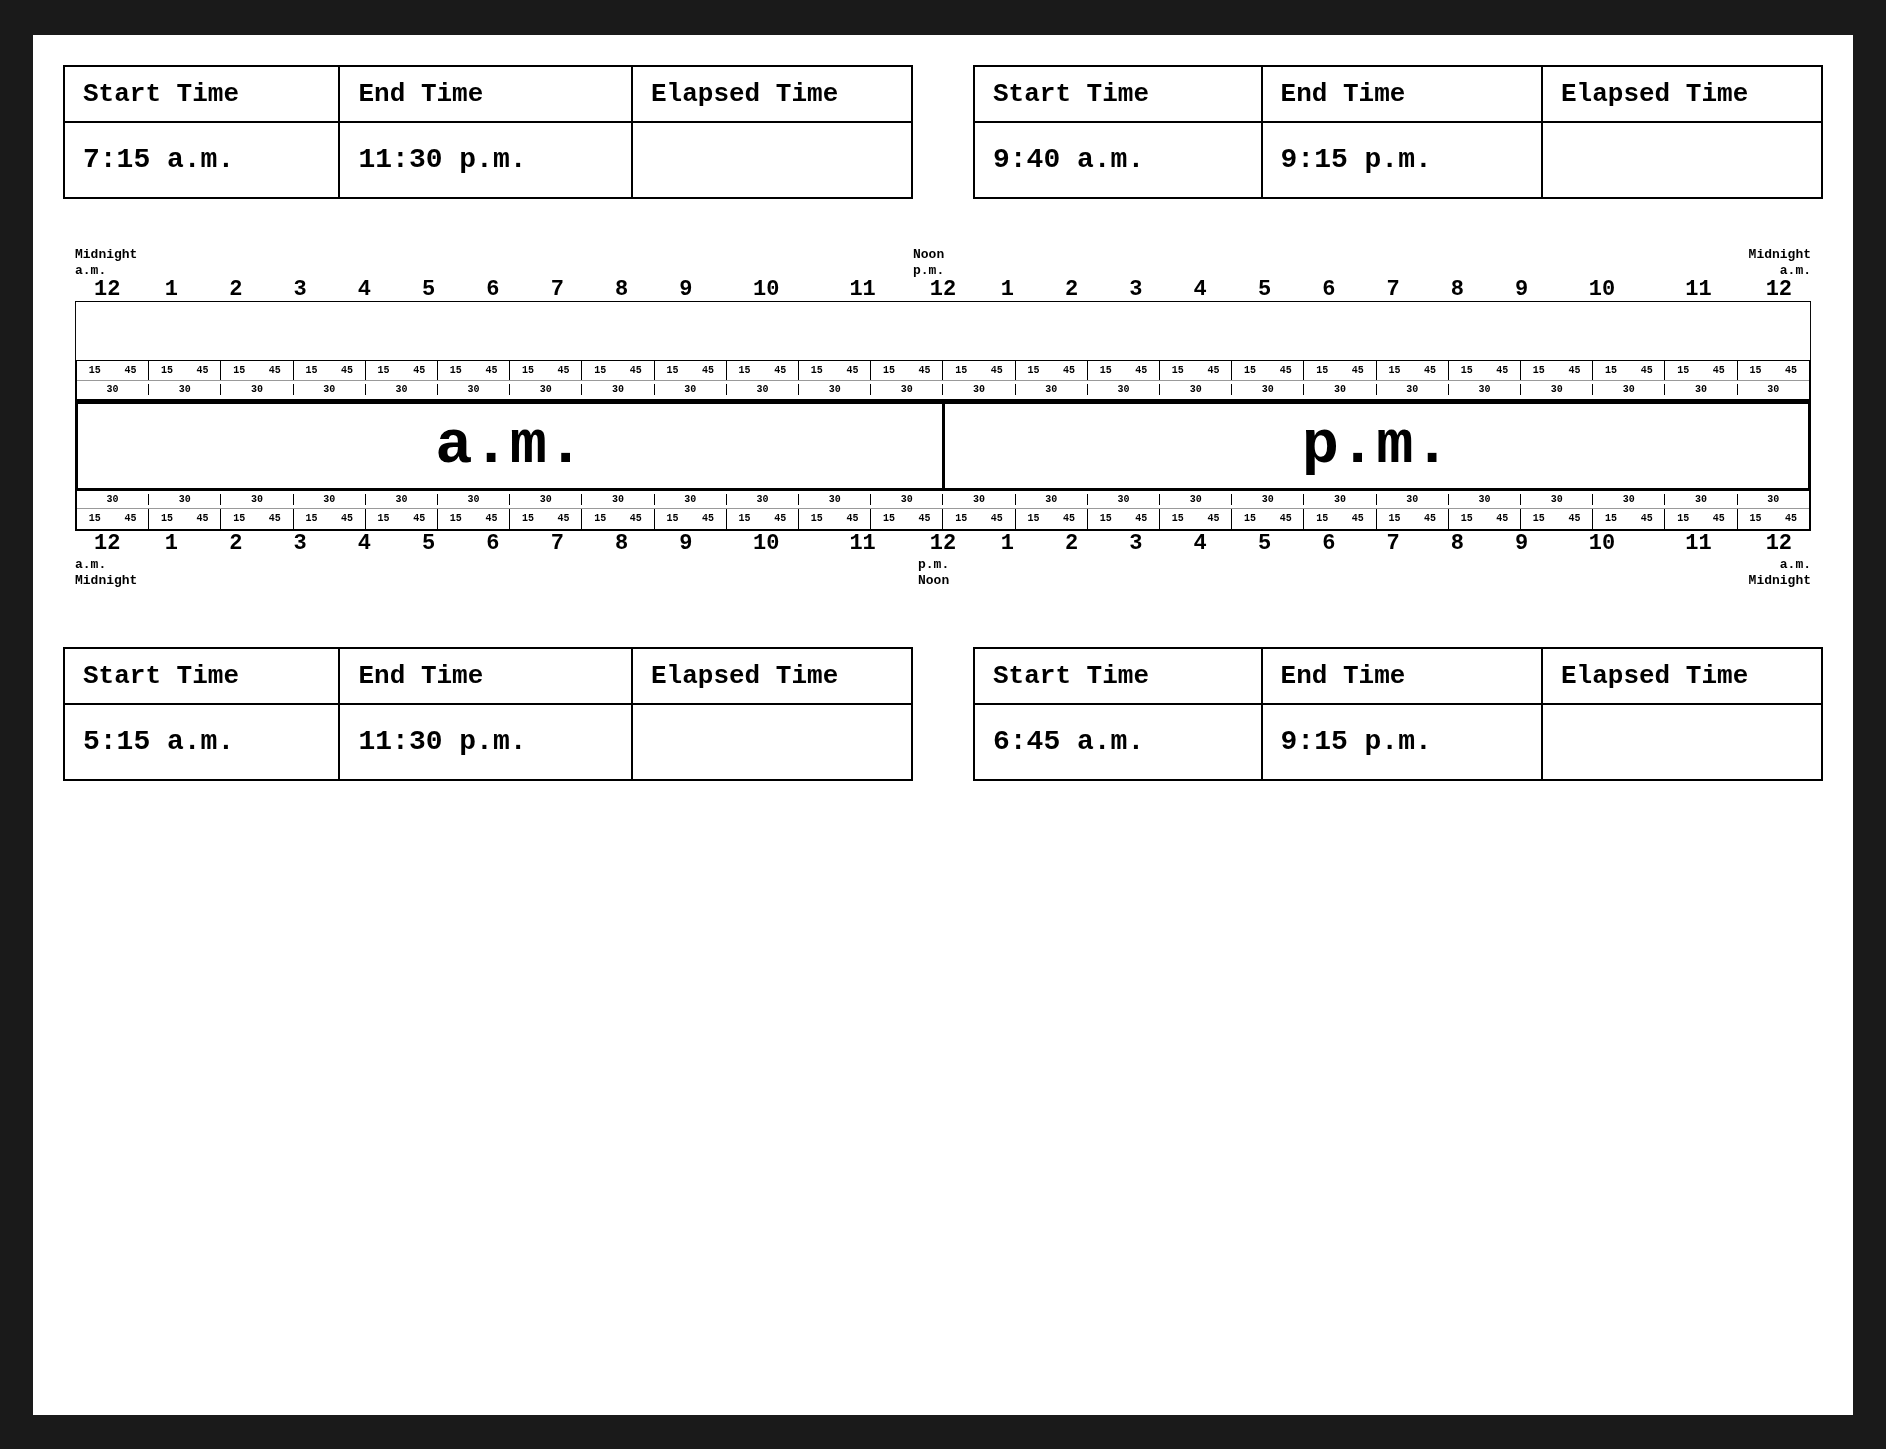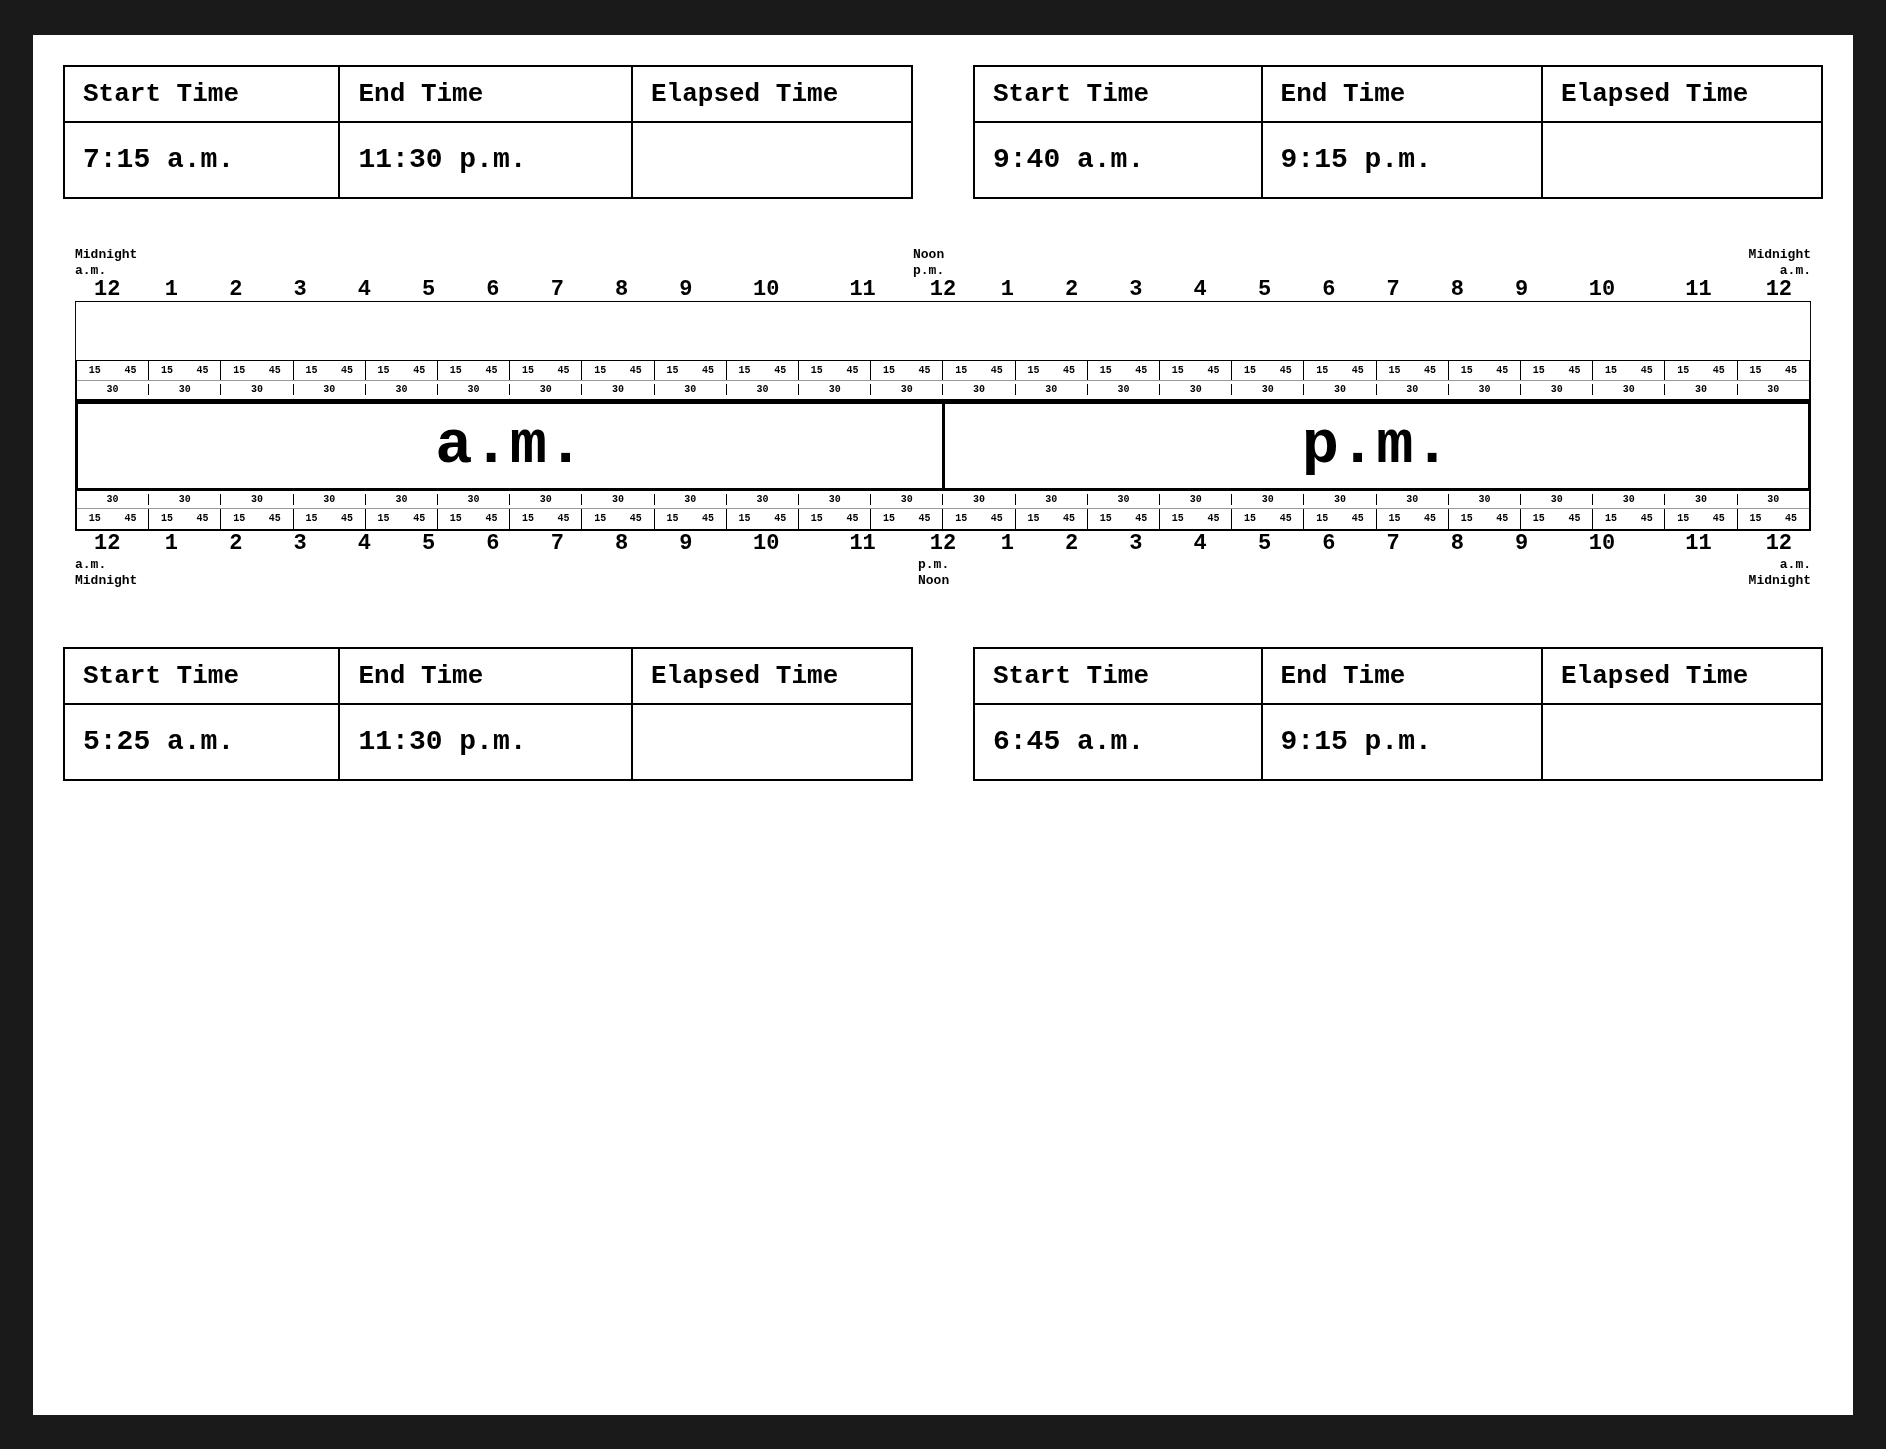--- a/index.html
+++ b/index.html
@@ -598,21 +598,21 @@
     <table class="time-table">
       <thead>
         <tr>
           <th>Start Time</th>
           <th>End Time</th>
           <th class="elapsed-cell">Elapsed Time</th>
         </tr>
       </thead>
       <tbody>
         <tr>
-          <td>5:25 a.m.</td>
+          <td>5:15 a.m.</td>
           <td>11:30 p.m.</td>
           <td class="elapsed-cell"></td>
         </tr>
       </tbody>
     </table>
 
     <table class="time-table">
       <thead>
         <tr>
           <th>Start Time</th>

